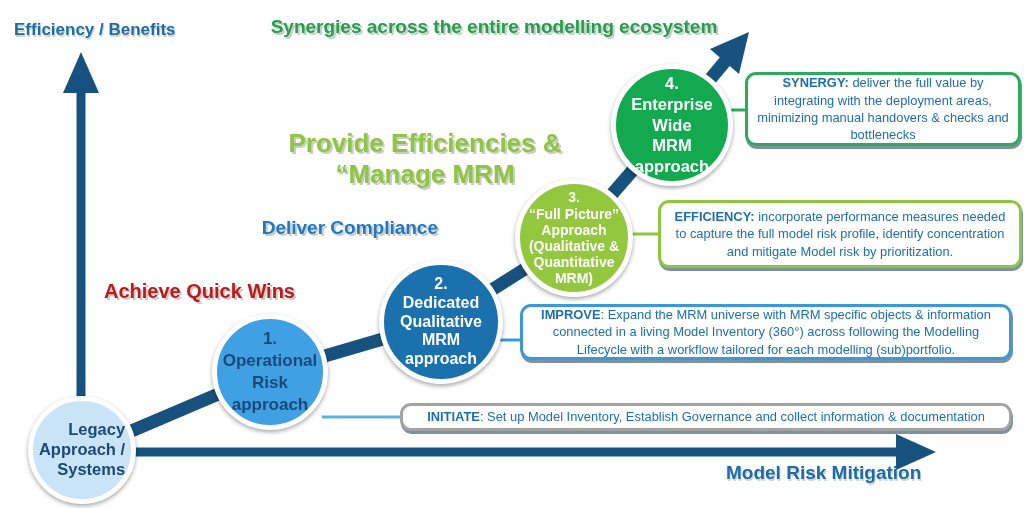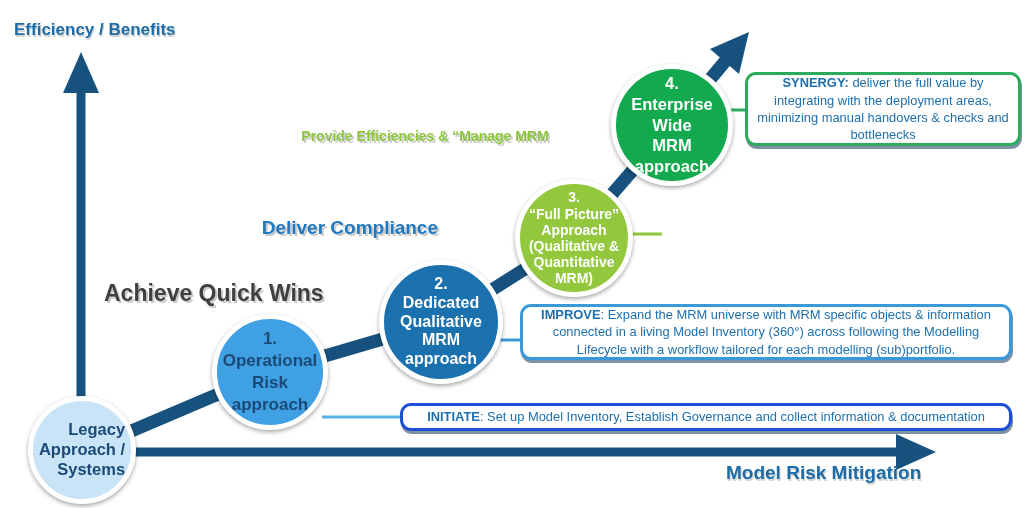--- a/index.html
+++ b/index.html
@@ -6,23 +6,23 @@
   #canvas{
     position:relative;width:1024px;height:508px;background:#fff;overflow:hidden;
     font-family:"Liberation Sans",sans-serif;
   }
   svg{position:absolute;left:0;top:0;}
   .pre-line{white-space:pre-line;}
   
   .phase{position:absolute;font-weight:bold;text-align:center;
          text-shadow:2px 2px 0 rgba(125,125,125,0.40);line-height:1.18;}
   .phase-automation{left:228px;top:16px;width:532px;font-size:19px;color:#21a14a;}
-  .phase-efficiencies{left:250px;top:128px;width:350px;font-size:14px;color:#8dc63f;}
+  .phase-efficiencies{left:250px;top:128px;width:350px;font-size:26px;color:#8dc63f;}
   .phase-compliance{left:238px;top:217px;width:200px;font-size:19px;color:#2079c1;text-align:right;}
-  .phase-quickwins{left:104px;top:280px;width:220px;font-size:23px;color:#404040;text-align:left;}
+  .phase-quickwins{left:104px;top:280px;width:220px;font-size:20px;color:#b91c1c;text-align:left;}
   
   .axis-label{position:absolute;font-weight:bold;color:#1b6ca8;
               text-shadow:1px 2px 0 rgba(125,125,125,0.35);}
   .y-axis-label{left:14px;top:20px;font-size:17px;}
   .x-axis-label{left:726px;top:462px;font-size:19px;}
   
   .stage{position:absolute;border-radius:50%;border:5px solid #fff;
          box-shadow:0 2px 4px rgba(0,0,0,0.35);
          display:flex;align-items:center;justify-content:center;text-align:center;
          font-weight:bold;box-sizing:border-box;}
@@ -38,21 +38,21 @@
            color:#fff;font-size:16.5px;line-height:1.25;}
   
   .callout{position:absolute;background:#fff;border-radius:11px;box-sizing:border-box;
            display:flex;align-items:center;justify-content:center;text-align:center;
            color:#1e6fad;font-size:12.9px;line-height:1.35;padding:6px 9px;
            box-shadow:1px 3px 0 rgba(20,55,88,0.55);}
   .callout b{font-weight:bold;}
   .callout-synergy{left:745px;top:72px;width:276px;height:74px;border:3px solid #2bab5b;}
   .callout-efficiency{left:658px;top:200px;width:364px;height:68px;border:3px solid #8dc63f;}
   .callout-improve{left:520px;top:304px;width:492px;height:56px;border:3px solid #3a9ad9;}
-  .callout-initiate{left:400px;top:403px;width:612px;height:28px;border:3px solid #1d4ed8;
+  .callout-initiate{left:400px;top:403px;width:612px;height:28px;border:3px solid #a3a3a3;
                     padding:2px 8px;align-items:center;}
 </style>
 </head>
 <body>
 
 <div id="canvas">
 
   <svg width="1024" height="508" viewBox="0 0 1024 508">
 
     <polyline points="82,452 270,372 441,322 574,238 672,125 727,59" fill="none" stroke="#17527e" stroke-width="13" stroke-linejoin="round"></polyline>
@@ -67,20 +67,21 @@
     <line x1="728" y1="110" x2="748" y2="110" stroke="#2bab5b" stroke-width="3"></line>
     <line x1="628" y1="234" x2="662" y2="234" stroke="#8dc63f" stroke-width="3"></line>
     <line x1="498" y1="340" x2="524" y2="340" stroke="#3a9ad9" stroke-width="3"></line>
     <line x1="322" y1="417" x2="404" y2="417" stroke="#5ab1e4" stroke-width="3"></line>
   </svg>
 
   <div class="axis-label y-axis-label">Efficiency / Benefits</div>
   <div class="axis-label x-axis-label">Model Risk Mitigation</div>
 
   <div class="phase phase-automation">
+    <div>Synergies across the entire modelling ecosystem</div>
   </div>
   <div class="phase phase-efficiencies">
     <div>Provide Efficiencies &amp; “Manage MRM</div>
   </div>
   <div class="phase phase-compliance">Deliver Compliance</div>
   <div class="phase phase-quickwins">Achieve Quick Wins</div>
 
   <div class="stage stage-legacy">
     <span class="pre-line">Legacy
 Approach /
@@ -110,20 +111,23 @@
   <div class="stage stage-4">
     <span class="pre-line">4.
 Enterprise Wide
 MRM
 approach</span>
   </div>
 
   <div class="callout callout-synergy">
     <span><b>SYNERGY:</b><span> deliver the full value by integrating with the deployment areas, minimizing manual handovers &amp; checks and bottlenecks</span></span>
   </div>
+  <div class="callout callout-efficiency">
+    <span><b>EFFICIENCY:</b><span> incorporate performance measures needed to capture the full model risk profile, identify concentration and mitigate Model risk by prioritization.</span></span>
+  </div>
   <div class="callout callout-improve">
     <span><b>IMPROVE</b><span>: Expand the MRM universe with MRM specific objects &amp; information connected in a living Model Inventory (360°) across following the Modelling Lifecycle with a workflow tailored for each modelling (sub)portfolio.</span></span>
   </div>
   <div class="callout callout-initiate">
     <span><b>INITIATE</b><span>: Set up Model Inventory, Establish Governance and collect information &amp; documentation</span></span>
   </div>
 
 </div>
 
 </body></html>

